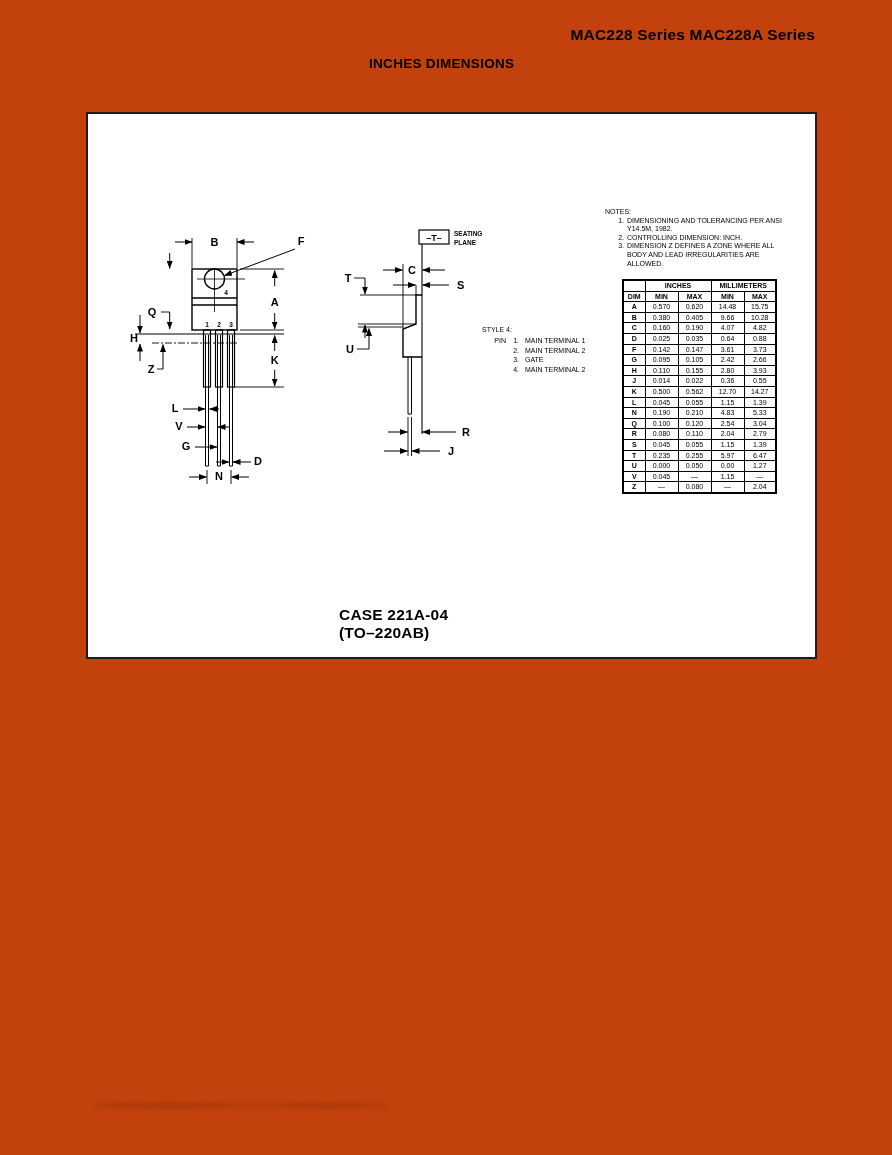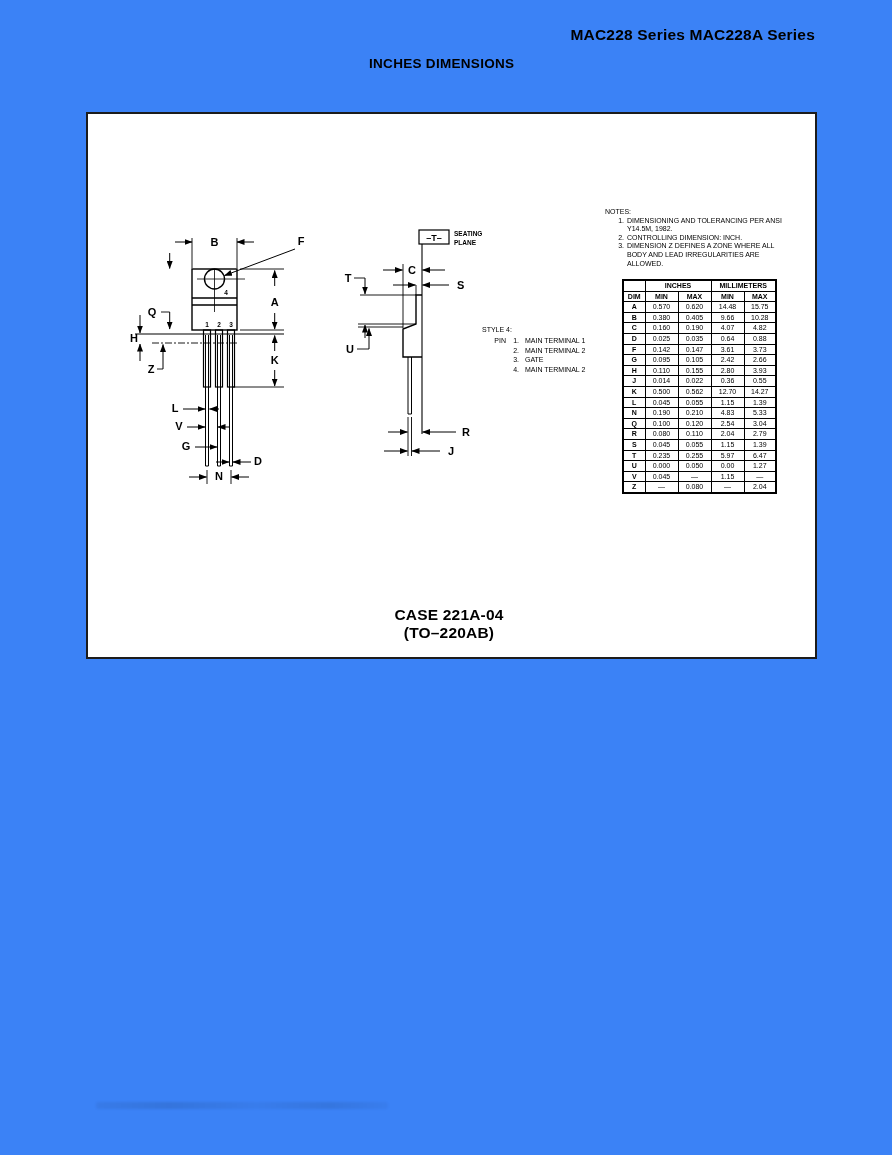--- a/index.html
+++ b/index.html
@@ -1,17 +1,17 @@
 <!DOCTYPE html>
 <html><head>
 <meta charset="utf-8">
 <style>
   html,body{margin:0;padding:0;background:#fff;}
   .page{
-    position:relative;width:892px;height:1155px;background:#3b82f6;overflow:hidden;
+    position:relative;width:892px;height:1155px;background:#c2410c;overflow:hidden;
     font-family:"Liberation Sans",sans-serif;color:#000;
   }
   .doc-header{
     position:absolute;top:26px;right:77px;font-size:15.5px;font-weight:bold;
     letter-spacing:.2px;white-space:nowrap;
   }
   .doc-title{
     position:absolute;top:56px;left:369px;font-size:13.5px;font-weight:bold;
     letter-spacing:.3px;white-space:nowrap;
   }
@@ -46,21 +46,21 @@
 
   
   .style4{position:absolute;left:394px;top:211px;font-size:7px;line-height:9.4px;}
   .style4-heading{margin-bottom:2px;}
   .pin-row{display:flex;}
   .pin-prefix{width:24px;text-align:right;}
   .pin-no{width:13px;text-align:right;margin-right:6px;}
 
   
   .case-label{
-    position:absolute;left:251px;top:492px;width:220px;text-align:center;
+    position:absolute;left:251px;top:492px;width:220px;text-align:left;
     font-size:15.5px;font-weight:bold;line-height:18px;letter-spacing:.2px;
   }
 
   
   .scan-artifact{
     position:absolute;left:96px;top:1102px;width:292px;height:7px;border-radius:2px;
     background:linear-gradient(90deg,rgba(0,0,0,.05),rgba(0,0,0,.10) 25%,rgba(0,0,0,.04) 55%,rgba(0,0,0,.09) 80%,rgba(0,0,0,.03));
     filter:blur(1px);
   }
 </style>

